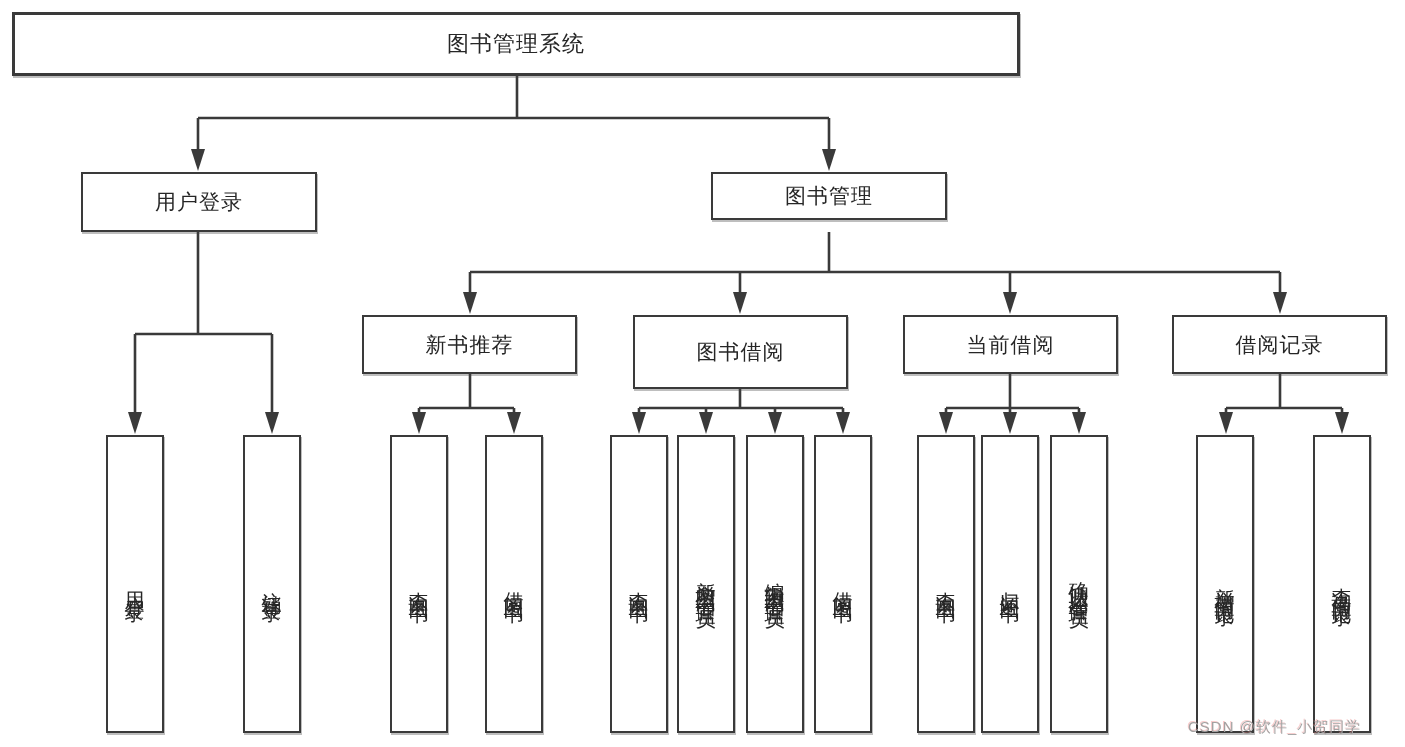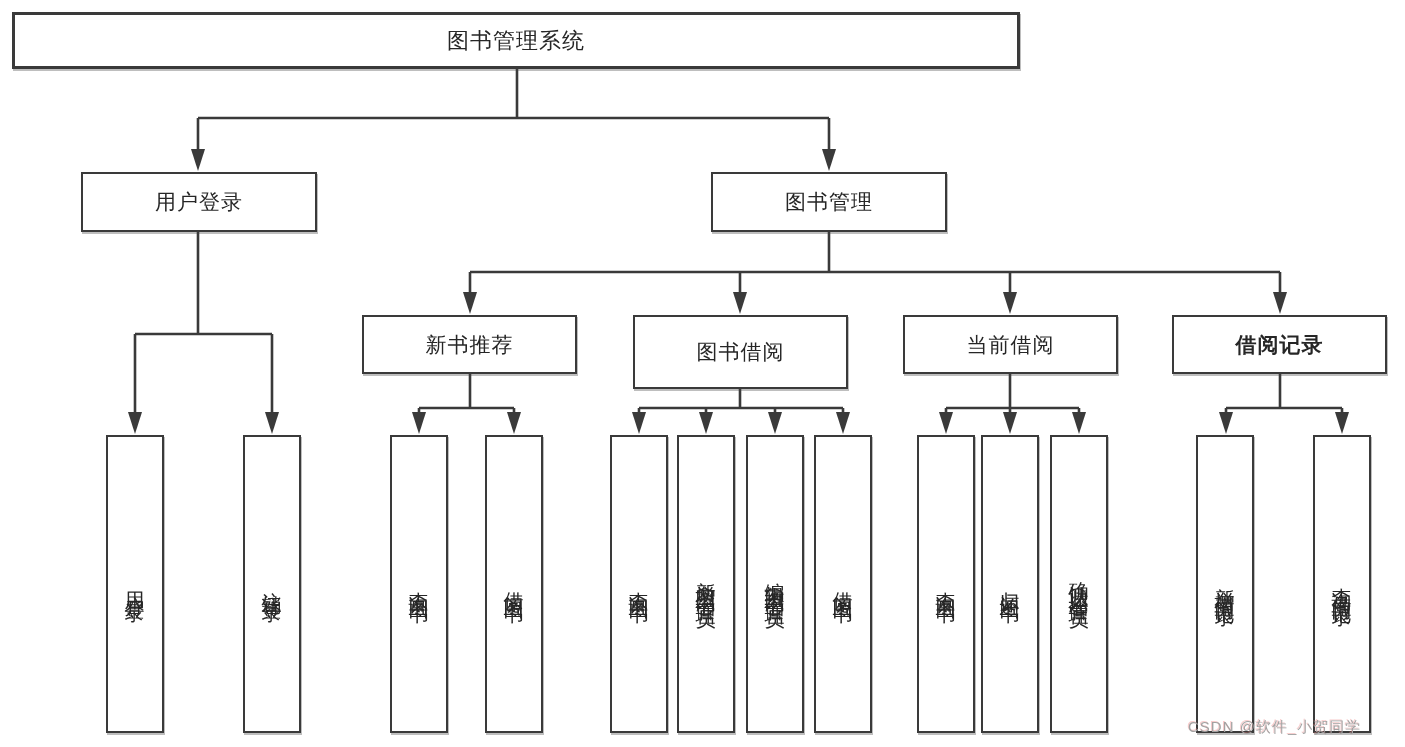--- a/index.html
+++ b/index.html
@@ -83,29 +83,29 @@
     <path d="M1010,374 V408 M946,408 H1079 M946,408 V414 M1010,408 V414 M1079,408 V414"></path>
     <polygon points="946,434 939,412 953,412"></polygon>
     <polygon points="1010,434 1003,412 1017,412"></polygon>
     <polygon points="1079,434 1072,412 1086,412"></polygon>
 
     <path d="M1280,374 V408 M1226,408 H1342 M1226,408 V414 M1342,408 V414"></path>
     <polygon points="1226,434 1219,412 1233,412"></polygon>
     <polygon points="1342,434 1335,412 1349,412"></polygon>
   </svg>
 
-  <div class="node root" style="left:12px;top:12px;width:1008px;height:57px;border-width:3px;">图书管理系统</div>
+  <div class="node root" style="left:12px;top:12px;width:1008px;height:64px;border-width:3px;">图书管理系统</div>
 
   <div class="node branch" style="left:81px;top:172px;width:236px;height:60px;">用户登录</div>
-  <div class="node branch" style="left:711px;top:172px;width:236px;height:60px;">图书管理</div>
+  <div class="node branch" style="left:711px;top:172px;width:236px;height:48px;">图书管理</div>
 
   <div class="node branch" style="left:362px;top:315px;width:215px;height:59px;font-family:Liberation Mono, monospace;">新书推荐</div>
   <div class="node branch" style="left:633px;top:315px;width:215px;height:74px;">图书借阅</div>
   <div class="node branch" style="left:903px;top:315px;width:215px;height:59px;">当前借阅</div>
-  <div class="node branch" style="left:1172px;top:315px;width:215px;height:59px;font-weight:bold;">借阅记录</div>
+  <div class="node branch" style="left:1172px;top:315px;width:215px;height:59px;">借阅记录</div>
 
   <div class="node leaf" style="left:106px;top:435px;width:58px;height:298px;">
     <span class="vtext">用户登录</span>
   </div>
   <div class="node leaf" style="left:243px;top:435px;width:58px;height:298px;">
     <span class="vtext">注销登录</span>
   </div>
 
   <div class="node leaf" style="left:390px;top:435px;width:58px;height:298px;">
     <span class="vtext">查询图书</span>

